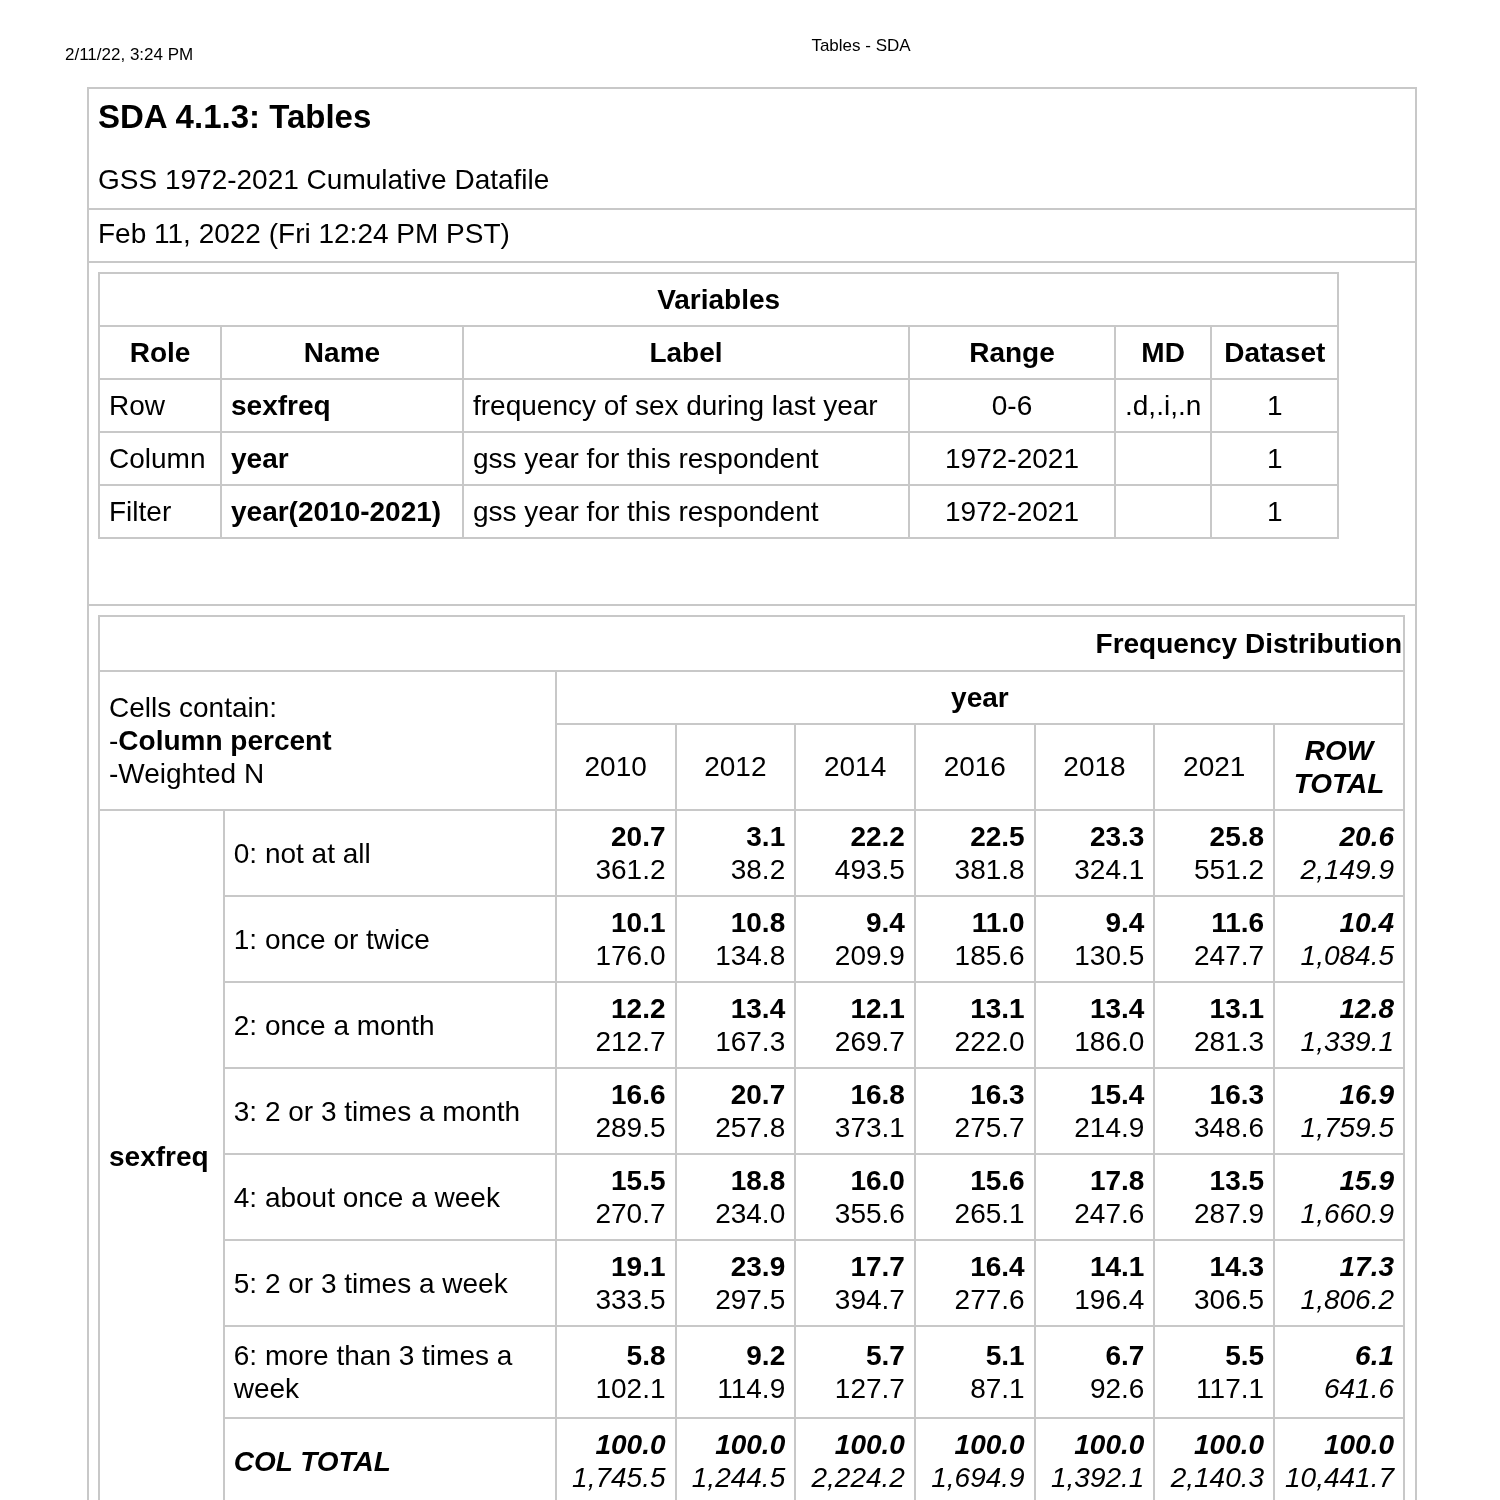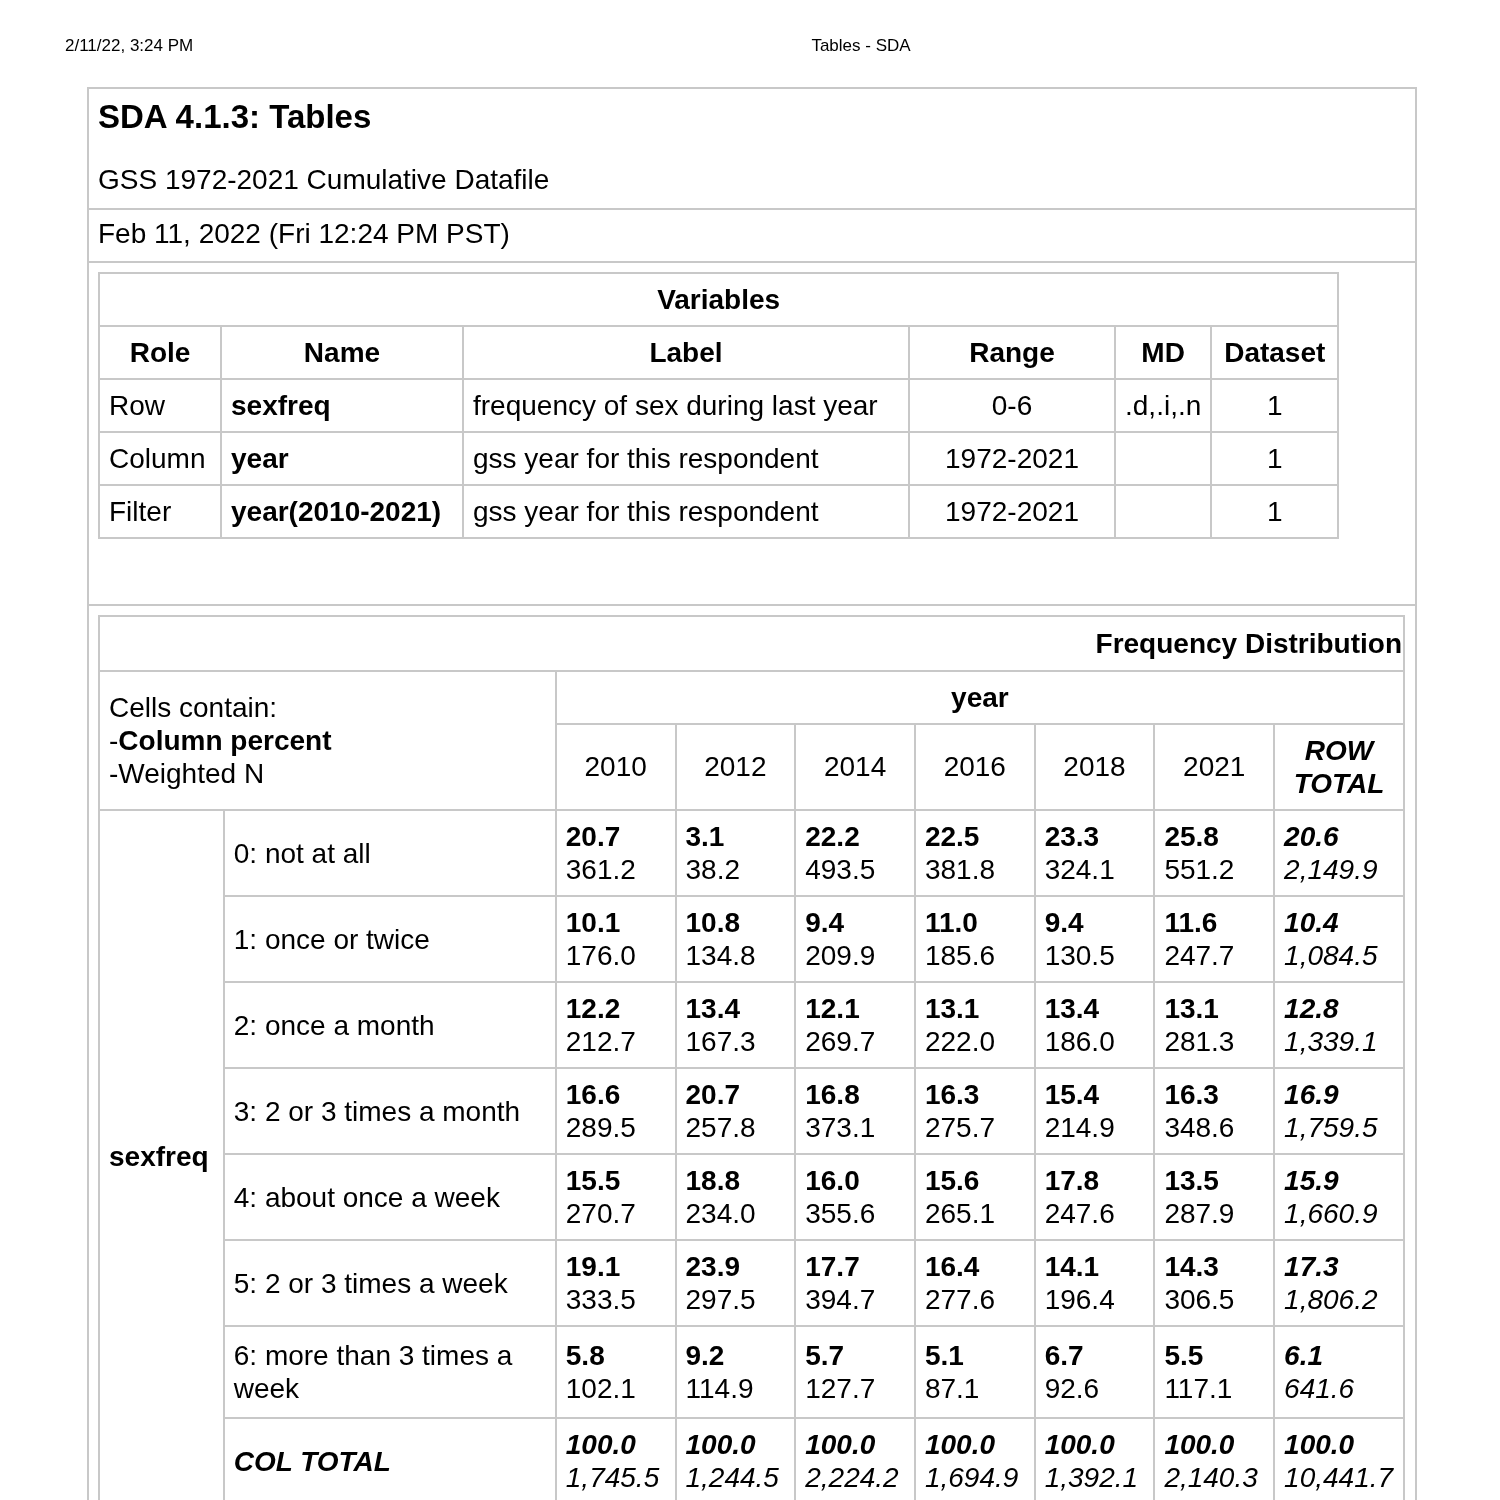--- a/index.html
+++ b/index.html
@@ -5,21 +5,21 @@
   * { box-sizing: border-box; }
   html, body { margin: 0; padding: 0; background: #ffffff; }
   body {
     width: 1500px; height: 1500px; overflow: hidden; position: relative;
     font-family: "Liberation Sans", sans-serif; color: #000;
   }
   .print-header {
     position: absolute; top: 36px; left: 0; width: 1500px; height: 22px;
     font-size: 17px;
   }
-  .print-header .ts { position: absolute; left: 65px; top: 0; }
+  .print-header .ts { position: absolute; left: 65px; top: 9px; }
   .print-header .pt { position: absolute; left: 0; width: 1722px; text-align: center; top: 0; }
   .outer {
     position: absolute; left: 87px; top: 87px; width: 1330px; height: 1430px;
     border: 2px solid #c8c8c8; border-bottom: none;
   }
   .sec {
     border-bottom: 2px solid #c8c8c8;
     padding: 0 9px;
   }
   .sec-title { height: 121px; position: relative; }
@@ -41,21 +41,21 @@
   table.vars td.b { font-weight: bold; }
   .sec-freq { padding-top: 9px; }
   table.freq { font-size: 28px; width: 1307px; }
   table.freq th.cap { height: 55px; font-weight: bold; text-align: right; }
   table.freq td.cells { vertical-align: middle; padding: 0 9px; line-height: 33px; }
   table.freq th.yr { font-weight: bold; height: 53px; }
   table.freq th.ycol { font-weight: normal; width: 119px; height: 86px; }
   table.freq th.rt { font-weight: bold; font-style: italic; line-height: 33px; }
   table.freq td.rowvar { font-weight: bold; padding: 0 9px; width: 124px; }
   table.freq td.cat { padding: 12px 9px; width: 330px; line-height: 33px; margin-top: 17px; }
-  table.freq td.num { text-align: left; padding: 0 9px; height: 86px; line-height: 33px; vertical-align: middle; }
+  table.freq td.num { text-align: right; padding: 0 9px; height: 86px; line-height: 33px; vertical-align: middle; }
   .pct { font-weight: bold; display: block; }
   .n { display: block; }
   .it { font-style: italic; }
   td.cat.tot { font-weight: bold; font-style: italic; }
 </style>
 </head>
 <body>
 
 <div class="print-header">
   <span class="ts">2/11/22, 3:24 PM</span>

